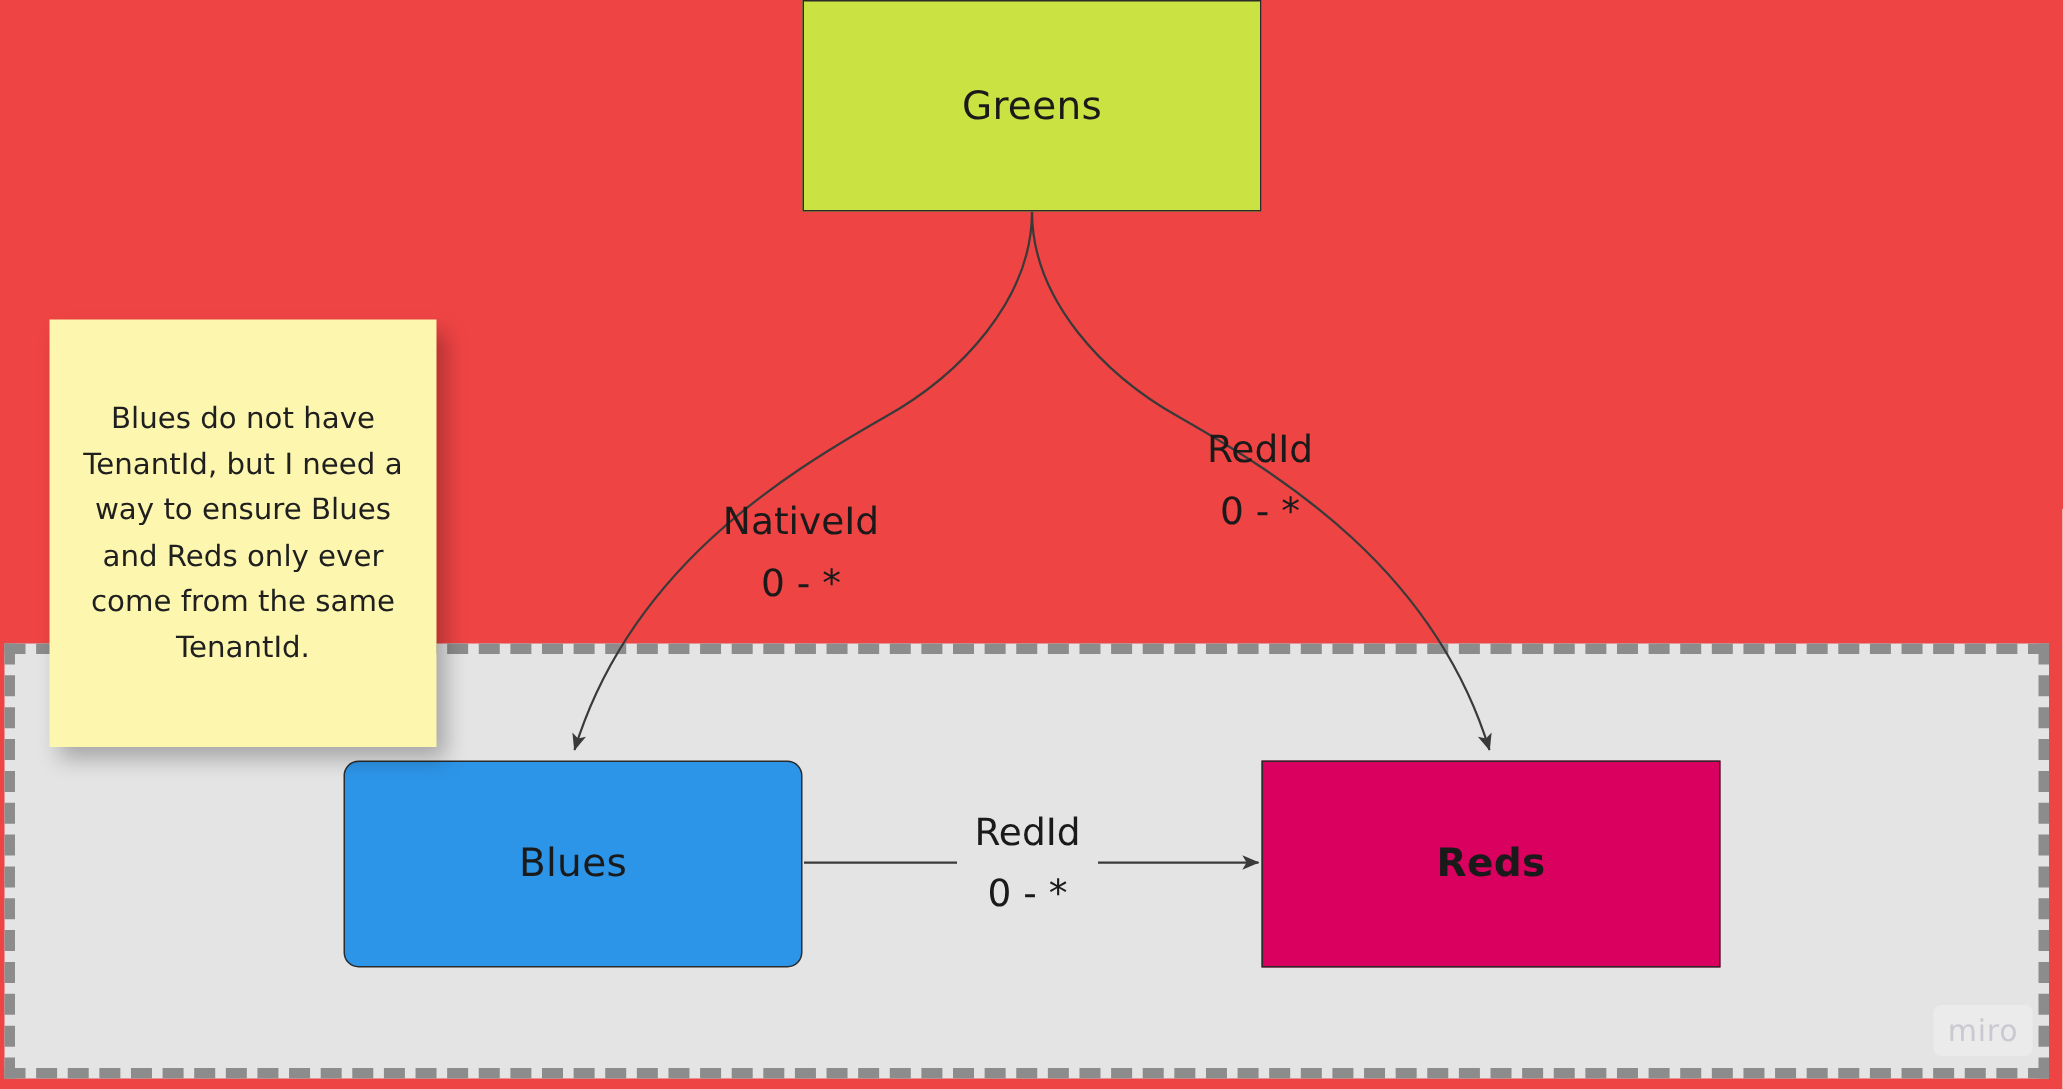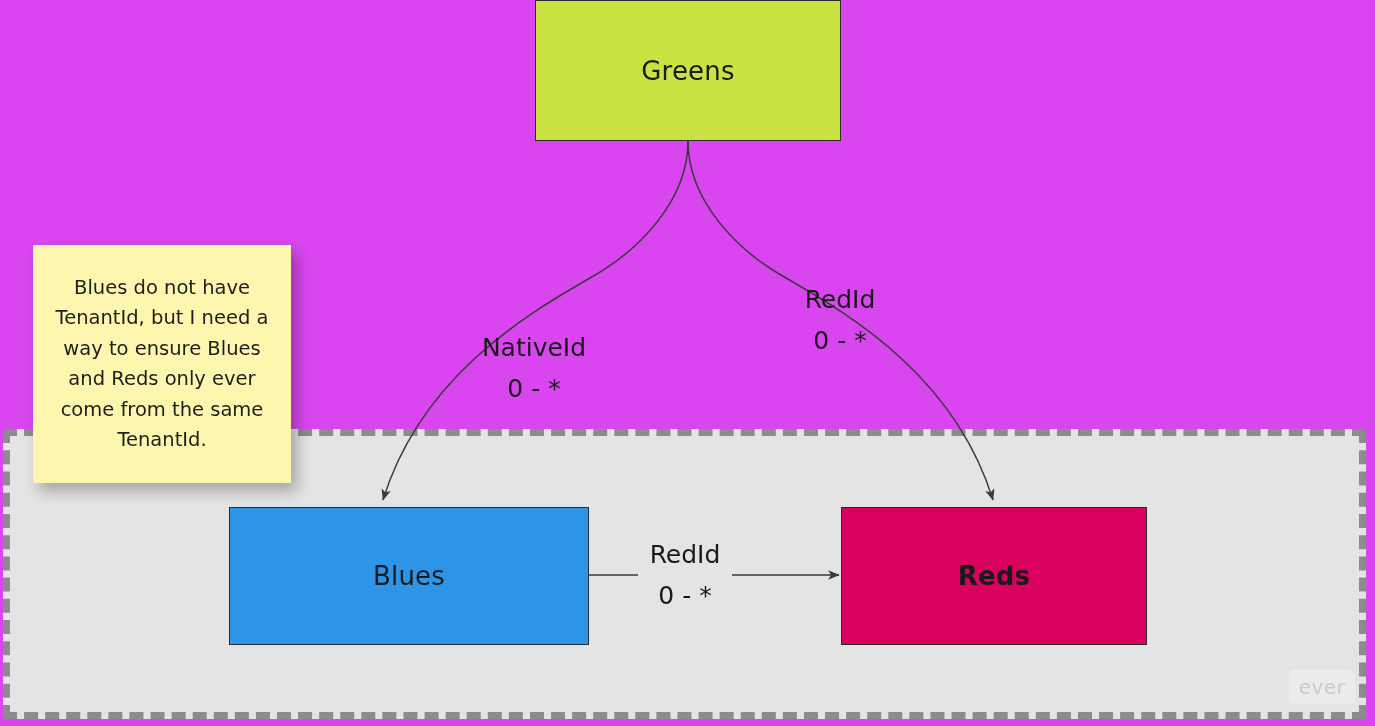--- a/index.html
+++ b/index.html
@@ -8,21 +8,21 @@
     padding: 0;
     background: #ffffff;
   }
   body {
     font-family: "DejaVu Sans", sans-serif;
   }
   #canvas {
     position: relative;
     width: 1375px;
     height: 726px;
-    background: #d946ef;
+    background: #ef4444;
     overflow: hidden;
   }
 
   
   .region {
     position: absolute;
     left: 3px;
     top: 429px;
     width: 1363px;
     height: 290px;
@@ -46,45 +46,45 @@
   }
   #node-greens {
     left: 535px;
     top: 0px;
     width: 306px;
     height: 141px;
   }
   #node-blues {
     left: 229px;
     top: 507px;
-    width: 360px;
+    width: 306px;
     height: 138px;
+    border-radius: 10px;
   }
   #node-reds {
     left: 841px;
     top: 507px;
     width: 306px;
     height: 138px;
   }
 
   
   .sticky {
     position: absolute;
     left: 33px;
     top: 213px;
     width: 258px;
-    height: 238px;
+    height: 285px;
     background: #fcf6ae;
     box-shadow: 6px 8px 14px rgba(0,0,0,0.28);
     display: flex;
     align-items: center;
     justify-content: center;
     padding: 22px 14px;
     box-sizing: border-box;
-    margin-top: 32px;
   }
   .sticky-text {
     text-align: center;
     font-size: 19.5px;
     line-height: 30.5px;
     color: #1f1f1f;
   }
 
   
   .edge-label {
@@ -177,16 +177,16 @@
   <div class="edge-label" id="label-redid-mid">
     <span class="lbl-name">RedId</span>
     <span class="lbl-card">0 - *</span>
   </div>
 
   <div class="sticky">
     <div class="sticky-text">Blues do not have TenantId, but I need a way to ensure Blues and Reds only ever come from the same TenantId.</div>
   </div>
 
   <div class="watermark">
-    <span>ever</span>
+    <span>miro</span>
   </div>
 
 </div>
 
 </body></html>

